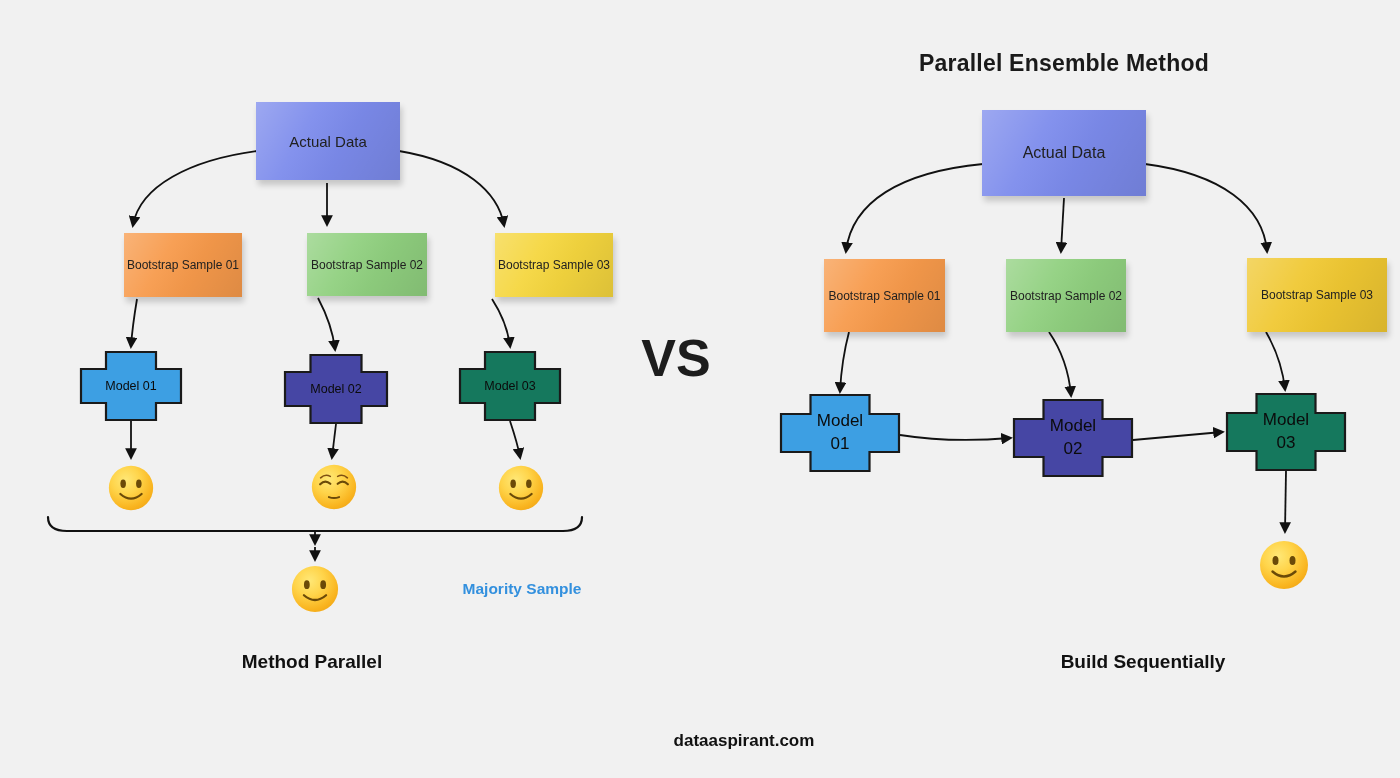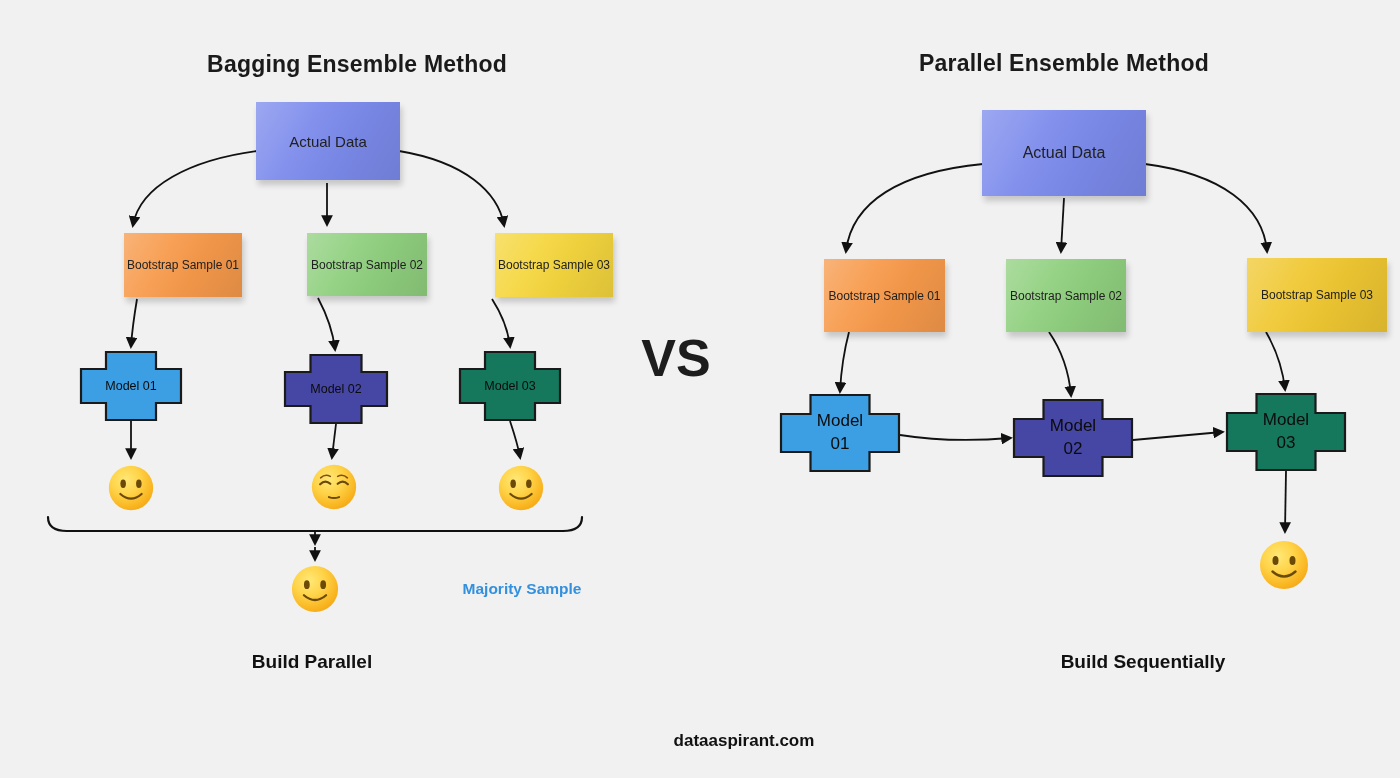--- a/index.html
+++ b/index.html
@@ -127,25 +127,24 @@
     <path class="cross" transform="translate(1073,438)" d="M -29.5 -38 H 29.5 V -19 H 59 V 19 H 29.5 V 38 H -29.5 V 19 H -59 V -19 H -29.5 Z" fill="#4646A4"></path>
     <path class="cross" transform="translate(1286,432)" d="M -29.5 -38 H 29.5 V -19 H 59 V 19 H 29.5 V 38 H -29.5 V 19 H -59 V -19 H -29.5 Z" fill="#15785D"></path>
 
     <use href="#sym-smiley" x="107" y="464" width="48" height="48"></use>
     <use href="#sym-pensive" x="310" y="463" width="48" height="48"></use>
     <use href="#sym-smiley" x="497" y="464" width="48" height="48"></use>
     <use href="#sym-smiley" x="290" y="564" width="50" height="50"></use>
     <use href="#sym-smiley" x="1258" y="539" width="52" height="52"></use>
   </svg>
 
-  <div class="txt title" style="left:157px; top:51px;">Bagging Ensemble Method</div>
   <div class="txt title" style="left:864px; top:50px;">Parallel Ensemble Method</div>
   <div class="txt vs" style="left:631px; top:328px;">VS</div>
   <div class="txt annotation" style="left: 432px; top: 580px; color: rgb(51, 144, 222);">Majority Sample</div>
-  <div class="txt caption" style="left:192px; top:651px;">Build Parallel</div>
+  <div class="txt caption" style="left:192px; top:651px;">Method Parallel</div>
   <div class="txt footer" style="left:594px; top:731px;">dataaspirant.com</div>
   <div class="txt caption" style="left:1023px; top:651px;">Build Sequentially</div>
 
   <div class="sticky big" style="left: 256px; top: 102px; width: 144px; height: 78px; background-color: rgb(124, 139, 236);">Actual Data</div>
   <div class="sticky small" style="left: 76px; top: 233px; width: 118px; height: 64px; background-color: rgb(247, 154, 75);">Bootstrap Sample 01</div>
   <div class="sticky small" style="left: 259px; top: 233px; width: 120px; height: 63px; background-color: rgb(144, 208, 127);">Bootstrap Sample 02</div>
   <div class="sticky small" style="left: 447px; top: 233px; width: 118px; height: 64px; background-color: rgb(245, 214, 62);">Bootstrap Sample 03</div>
 
   <div class="sticky bigR" style="left: 982px; top: 110px; width: 164px; height: 86px; background-color: rgb(124, 139, 236);">Actual Data</div>
   <div class="sticky small" style="left: 776px; top: 259px; width: 121px; height: 73px; background-color: rgb(247, 154, 75);">Bootstrap Sample 01</div>

